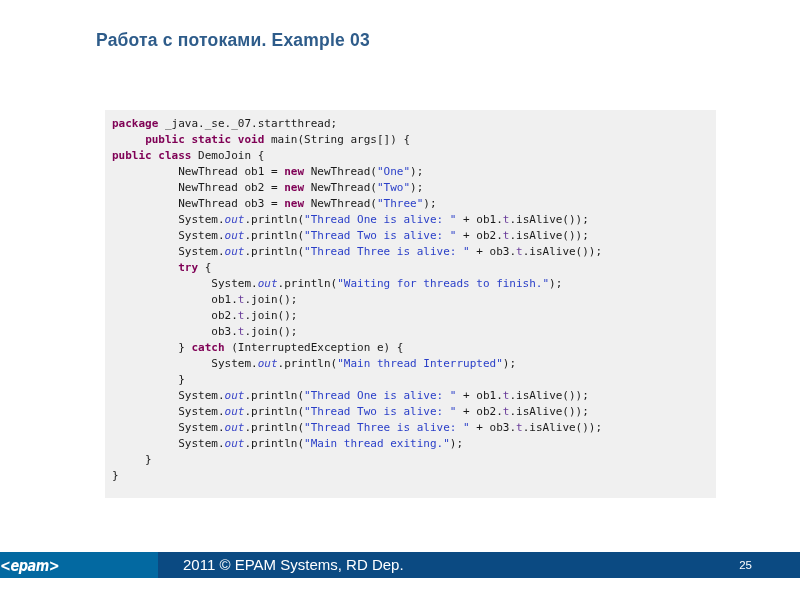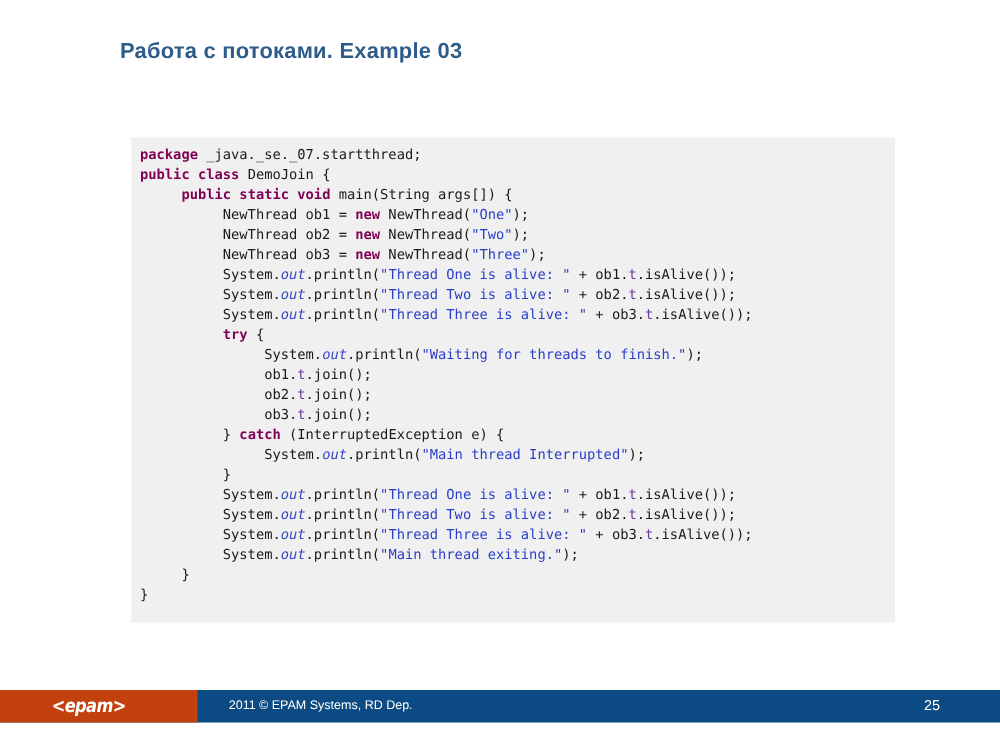--- a/index.html
+++ b/index.html
@@ -66,44 +66,44 @@
     width: 800px;
     height: 26px;
     background: #0b4a82;
   }
   .footer-logo-panel {
     position: absolute;
     left: 0;
     top: 0;
     width: 158px;
     height: 26px;
-    background: #c2410c;
+    background: #0369a1;
     display: flex;
     align-items: center;
-    justify-content: center;
+    justify-content: flex-start;
     padding-right: 16px;
     box-sizing: border-box;
   }
   .epam-logo {
     font-family: "DejaVu Sans", sans-serif;
     font-size: 13px;
     font-weight: bold;
     font-style: italic;
     color: #ffffff;
     letter-spacing: -0.5px;
     transform: scaleY(1.15);
   }
   .footer-copy {
     position: absolute;
     left: 183px;
     top: 0;
     height: 26px;
     line-height: 26px;
     font-family: "Liberation Sans", sans-serif;
-    font-size: 10px;
+    font-size: 15px;
     color: #ffffff;
     white-space: nowrap;
   }
   .footer-page {
     position: absolute;
     right: 48px;
     top: 0;
     height: 26px;
     line-height: 26px;
     font-family: "Liberation Sans", sans-serif;
@@ -114,22 +114,22 @@
 </style>
 </head>
 <body>
 
 <div class="slide-root">
 
   <div class="slide-title">Работа с потоками. Example 03</div>
 
   <div class="code-block" id="code-block">
       <div class="code-line"><span class="k">package</span><span class="p"> _java._se._07.startthread;</span></div>
+      <div class="code-line"><span class="p">     </span><span class="k">public static void</span><span class="p"> main(String args[]) {</span></div>
       <div class="code-line"><span class="k">public class</span><span class="p"> DemoJoin {</span></div>
-      <div class="code-line"><span class="p">     </span><span class="k">public static void</span><span class="p"> main(String args[]) {</span></div>
       <div class="code-line"><span class="p">          NewThread ob1 = </span><span class="k">new</span><span class="p"> NewThread(</span><span class="s">"One"</span><span class="p">);</span></div>
       <div class="code-line"><span class="p">          NewThread ob2 = </span><span class="k">new</span><span class="p"> NewThread(</span><span class="s">"Two"</span><span class="p">);</span></div>
       <div class="code-line"><span class="p">          NewThread ob3 = </span><span class="k">new</span><span class="p"> NewThread(</span><span class="s">"Three"</span><span class="p">);</span></div>
       <div class="code-line"><span class="p">          System.</span><span class="f">out</span><span class="p">.println(</span><span class="s">"Thread One is alive: "</span><span class="p"> + ob1.</span><span class="fld">t</span><span class="p">.isAlive());</span></div>
       <div class="code-line"><span class="p">          System.</span><span class="f">out</span><span class="p">.println(</span><span class="s">"Thread Two is alive: "</span><span class="p"> + ob2.</span><span class="fld">t</span><span class="p">.isAlive());</span></div>
       <div class="code-line"><span class="p">          System.</span><span class="f">out</span><span class="p">.println(</span><span class="s">"Thread Three is alive: "</span><span class="p"> + ob3.</span><span class="fld">t</span><span class="p">.isAlive());</span></div>
       <div class="code-line"><span class="p">          </span><span class="k">try</span><span class="p"> {</span></div>
       <div class="code-line"><span class="p">               System.</span><span class="f">out</span><span class="p">.println(</span><span class="s">"Waiting for threads to finish."</span><span class="p">);</span></div>
       <div class="code-line"><span class="p">               ob1.</span><span class="fld">t</span><span class="p">.join();</span></div>
       <div class="code-line"><span class="p">               ob2.</span><span class="fld">t</span><span class="p">.join();</span></div>

